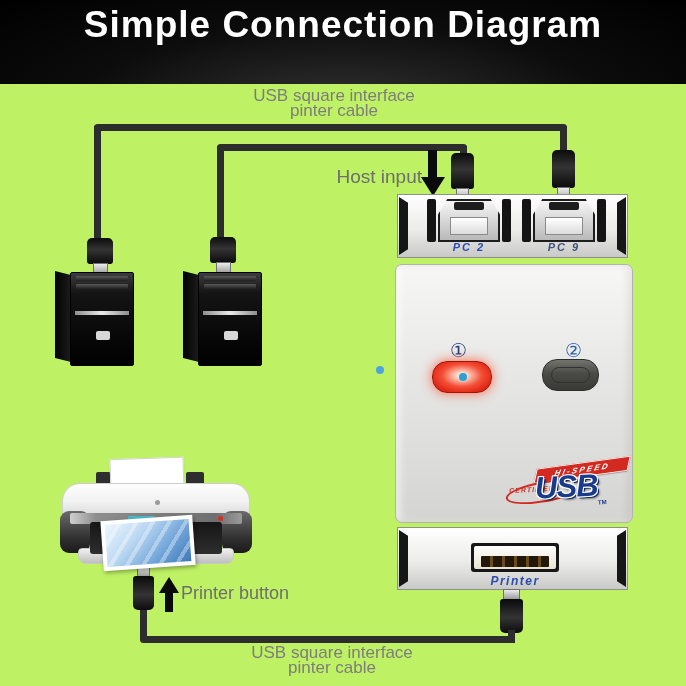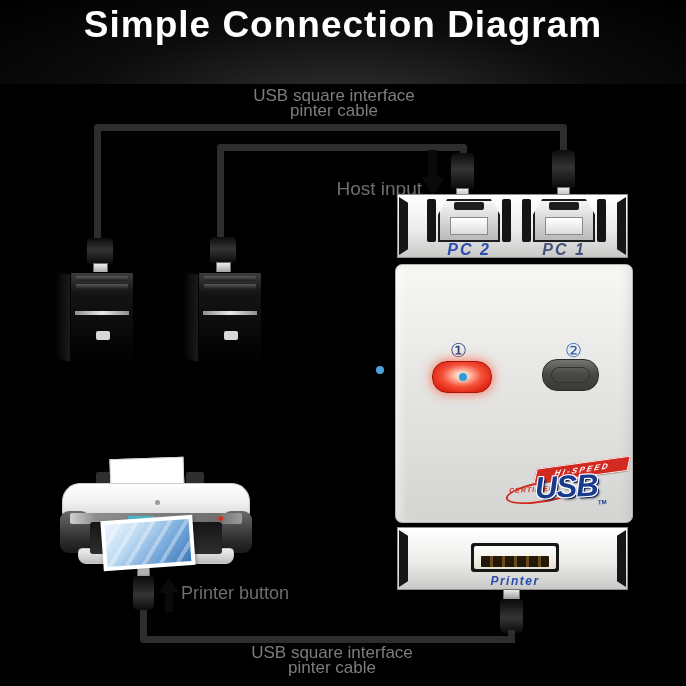--- a/index.html
+++ b/index.html
@@ -1,17 +1,17 @@
 <!DOCTYPE html>
 <html><head>
 <meta charset="utf-8">
 <style>
   html,body{margin:0;padding:0;background:#fff;}
   #canvas{
-    position:relative;width:686px;height:686px;background:#000000;overflow:hidden;
+    position:relative;width:686px;height:686px;background:#bef264;overflow:hidden;
     font-family:"Liberation Sans",sans-serif;
     text-decoration:underline;
   }
   .abs{position:absolute;}
 
   
   .header{
     left:0;top:0;width:686px;height:84px;
     background:radial-gradient(ellipse at 50% 130%, #333 0%, #0c0c0c 55%, #000 100%);
   }
@@ -54,21 +54,21 @@
   .wedge-l{clip-path:polygon(0 0,100% 10%,100% 90%,0 100%);}
   .wedge-r{clip-path:polygon(0 10%,100% 0,100% 100%,0 90%);}
 
   
   .usbb{display:flex;}
   .usbb-bar{width:9px;background:#141414;border-radius:2px;}
   .usbb-conn{flex:1;margin:0 2px;position:relative;background:linear-gradient(180deg,#f6f6f6,#b9b9b9);
     border:2px solid #1d1d1d;clip-path:polygon(0 36%,15% 0,85% 0,100% 36%,100% 100%,0 100%);}
   .usbb-notch{position:absolute;top:1px;left:24%;right:24%;height:8px;background:#1d1d1d;border-radius:2px;}
   .usbb-inner{position:absolute;left:17%;right:17%;top:40%;bottom:14%;background:linear-gradient(180deg,#fff,#dcdcdc);border:1px solid #8a8a8a;}
-  .port-label{font-weight:bold;font-style:italic;font-size:16px;letter-spacing:2px;text-align:center;}
+  .port-label{font-weight:bold;font-style:italic;font-size:11px;letter-spacing:2px;text-align:center;}
 
   
   .usba{background:#161616;border-radius:3px;padding:3px;box-sizing:border-box;}
   .usba-inner{width:100%;height:100%;background:linear-gradient(180deg,#fff,#e6e2d2);border-radius:2px;position:relative;}
   .usba-slot{position:absolute;left:9%;right:9%;bottom:2px;height:11px;border-radius:1px;
     background:repeating-linear-gradient(90deg,#241808 0 9px,#6b4c1c 9px 12px);}
 
   
   .sw-body{
     background:linear-gradient(180deg,#f7f7f5 0%,#e6e6e4 45%,#d4d4d2 100%);
@@ -139,21 +139,21 @@
   </div>
 
   <div class="abs cab cab-h" style="left:94px;top:124px;width:473px;height:7px;"></div>
   <div class="abs cab" style="left:94px;top:126px;width:7px;height:114px;"></div>
   <div class="abs cab" style="left:560px;top:126px;width:7px;height:32px;"></div>
 
   <div class="abs cab cab-h" style="left:217px;top:144px;width:250px;height:7px;"></div>
   <div class="abs cab" style="left:217px;top:146px;width:7px;height:94px;"></div>
   <div class="abs cab" style="left:460px;top:146px;width:7px;height:18px;"></div>
 
-  <div class="abs note2" style="left:300px;top:178px;width:122px;text-align:right;">Host input</div>
+  <div class="abs note2" style="left:300px;top:166px;width:122px;text-align:right;">Host input</div>
   <div class="abs ar-stem" style="left:428px;top:150px;width:9px;height:28px;"></div>
   <div class="abs ar-head-down" style="left:421px;top:177px;"></div>
 
   <div class="abs plug-body" style="left:451px;top:153px;width:23px;height:36px;"></div>
   <div class="abs plug-tip" style="left:456px;top:188px;width:13px;height:14px;"></div>
   <div class="abs plug-body" style="left:552px;top:150px;width:23px;height:38px;"></div>
   <div class="abs plug-tip" style="left:557px;top:187px;width:13px;height:15px;"></div>
 
   <div class="abs plug-body" style="left:87px;top:238px;width:26px;height:26px;"></div>
   <div class="abs plug-tip" style="left:93px;top:263px;width:15px;height:12px;"></div>
@@ -193,21 +193,21 @@
     </div>
     <div class="abs port-label" style="left:29px;top:46px;width:84px;color:#2a4cae;">PC 2</div>
     <div class="abs usbb" style="left:124px;top:4px;width:84px;height:43px;">
       <div class="usbb-bar"></div>
       <div class="usbb-conn">
         <div class="usbb-notch"></div>
         <div class="usbb-inner"></div>
       </div>
       <div class="usbb-bar"></div>
     </div>
-    <div class="abs port-label" style="left:124px;top:46px;width:84px;color:#46517a;">PC 1</div>
+    <div class="abs port-label" style="left:124px;top:46px;width:84px;color:#46517a;">PC 9</div>
   </div>
 
   <div class="abs dot-blue" style="left:376px;top:366px;width:8px;height:8px;"></div>
 
   <div class="abs sw-body" style="left:395px;top:264px;width:238px;height:259px;">
     <div class="abs circ-num" style="left:54px;top:74px;">①</div>
     <div class="abs circ-num" style="left:169px;top:74px;color:#2b5fb0;">②</div>
     <div class="abs btn-red" style="left:36px;top:96px;width:58px;height:30px;">
       <div class="abs btn-red-dot" style="left:26px;top:11px;width:8px;height:8px;"></div>
     </div>

